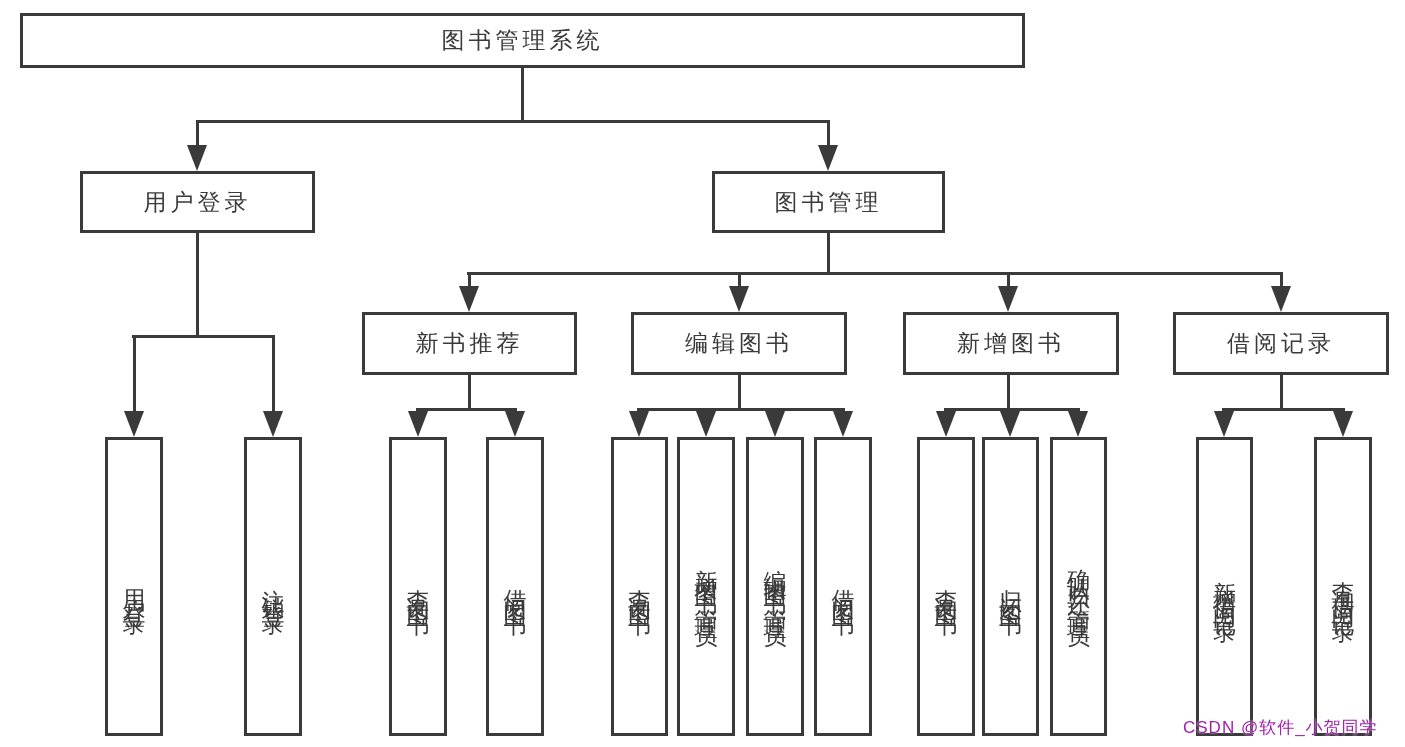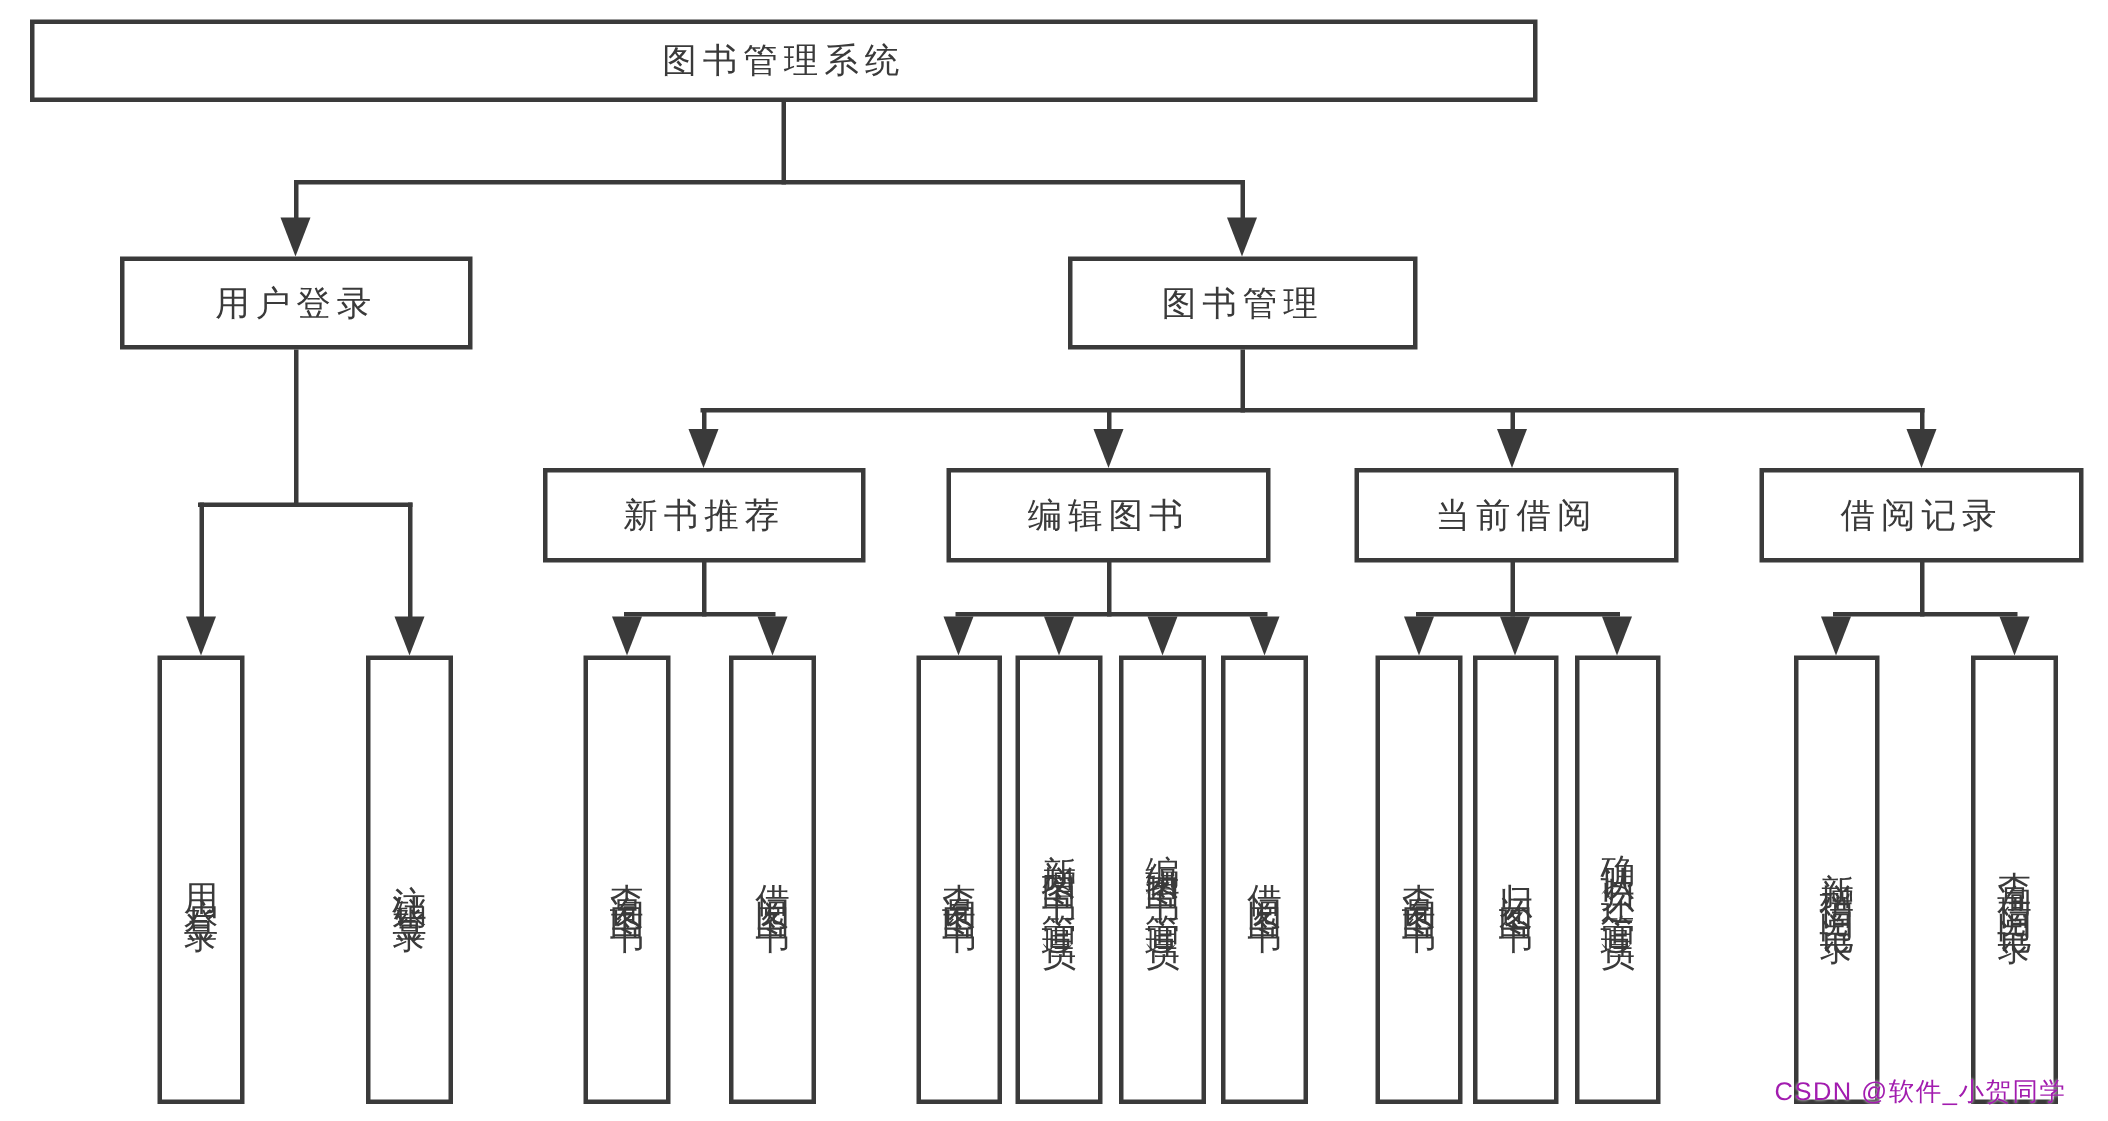--- a/index.html
+++ b/index.html
@@ -56,21 +56,21 @@
 
 <div class="stage">
 
   <div class="hbox" id="n-root">图书管理系统</div>
 
   <div class="hbox" id="n-user-login">用户登录</div>
   <div class="hbox" id="n-book-mgmt">图书管理</div>
 
   <div class="hbox" id="n-new-book">新书推荐</div>
   <div class="hbox" id="n-book-borrow">编辑图书</div>
-  <div class="hbox" id="n-cur-borrow">当前借阅</div>
+  <div class="hbox" id="n-cur-borrow">新增图书</div>
   <div class="hbox" id="n-borrow-rec">借阅记录</div>
 
   <div class="vbox" id="l-login">用户登录</div>
   <div class="vbox" id="l-logout">注销登录</div>
   <div class="vbox" id="l-query-a">查询图书</div>
   <div class="vbox" id="l-borrow-a">借阅图书</div>
   <div class="vbox" id="l-query-b">查询图书</div>
   <div class="vbox" id="l-add-book">新增图书（管理员）</div>
   <div class="vbox" id="l-edit-book">编辑图书（管理员）</div>
   <div class="vbox" id="l-borrow-b">借阅图书</div>

